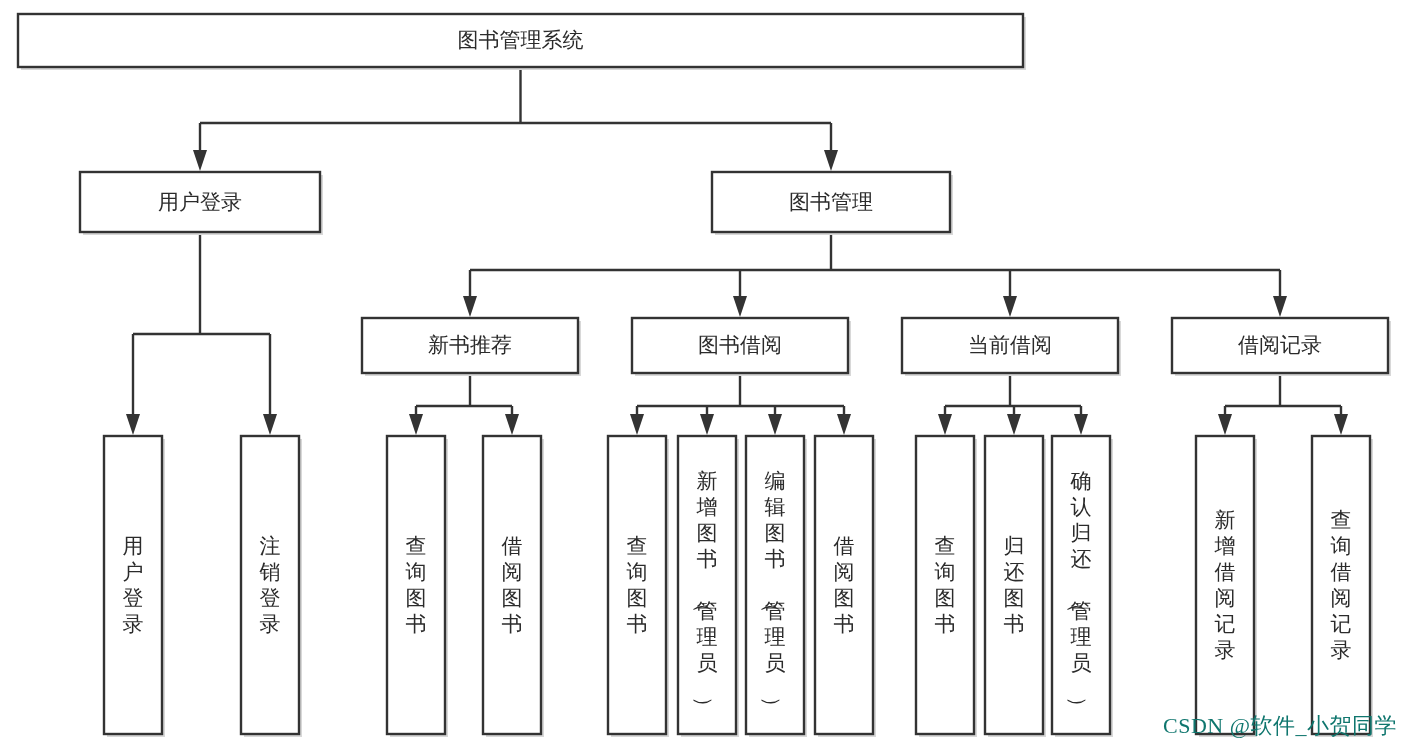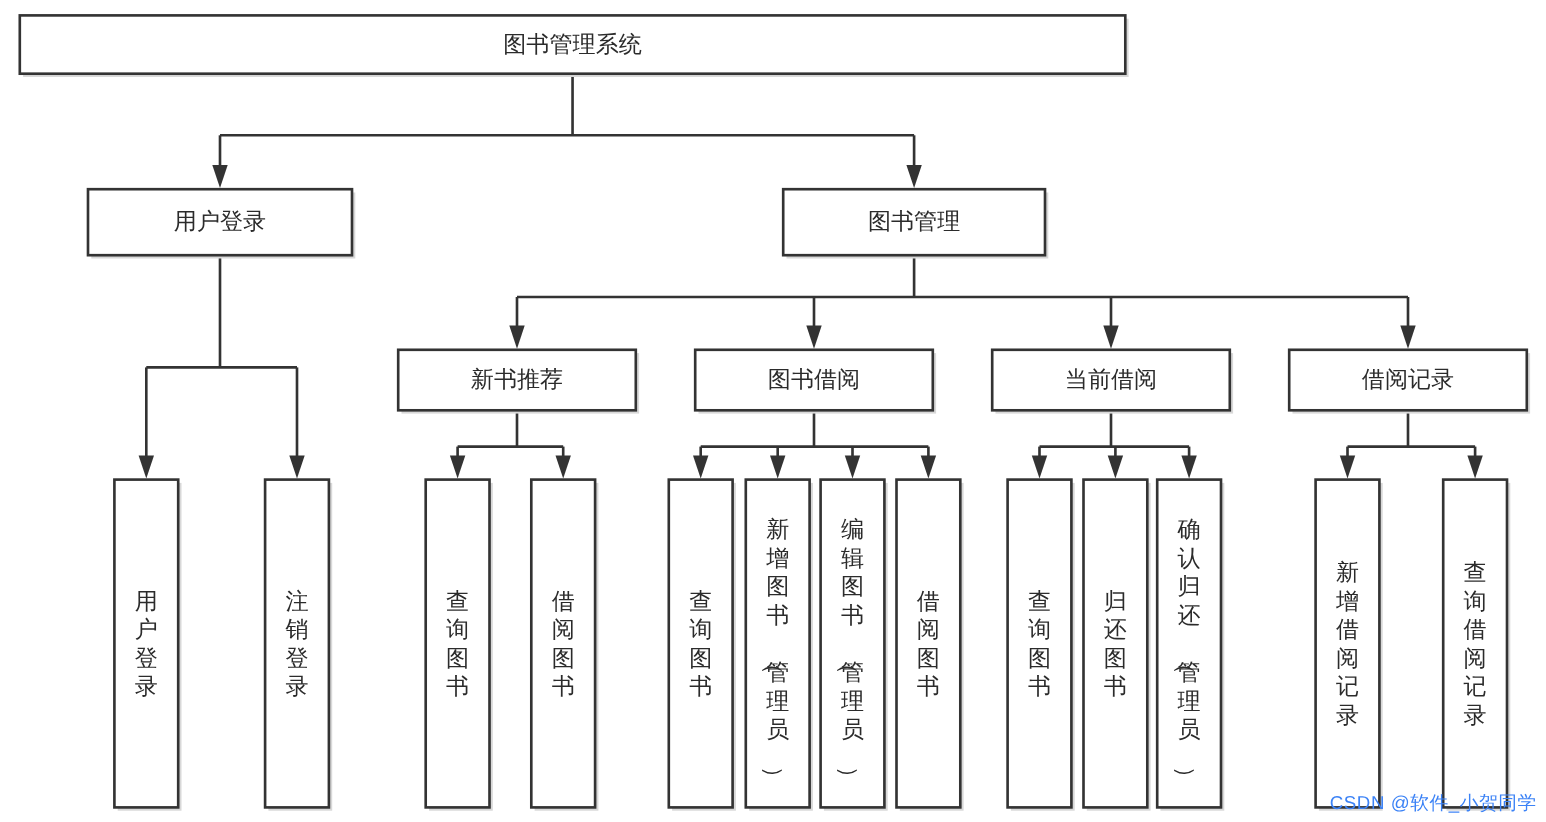--- a/index.html
+++ b/index.html
@@ -56,23 +56,23 @@
   .node-label-v {
     font-family: "Liberation Sans", "DejaVu Sans", sans-serif;
     font-size: 21px;
     fill: #2b2b2b;
     text-anchor: middle;
   }
   .watermark-text {
     position: absolute;
     right: 8px;
     bottom: 6px;
-    font-family: Liberation Sans, sans-serif;
-    font-size: 17px;
-    color: #3b82f6;
+    font-family: Liberation Serif, serif;
+    font-size: 22px;
+    color: #0f766e;
     letter-spacing: 0.5px;
     white-space: nowrap;
     pointer-events: none;
   }
 </style>
 </head>
 <body>
 
 <div id="diagram-root">
   <svg id="flowchart" viewBox="0 0 1405 747" xmlns="http://www.w3.org/2000/svg">

